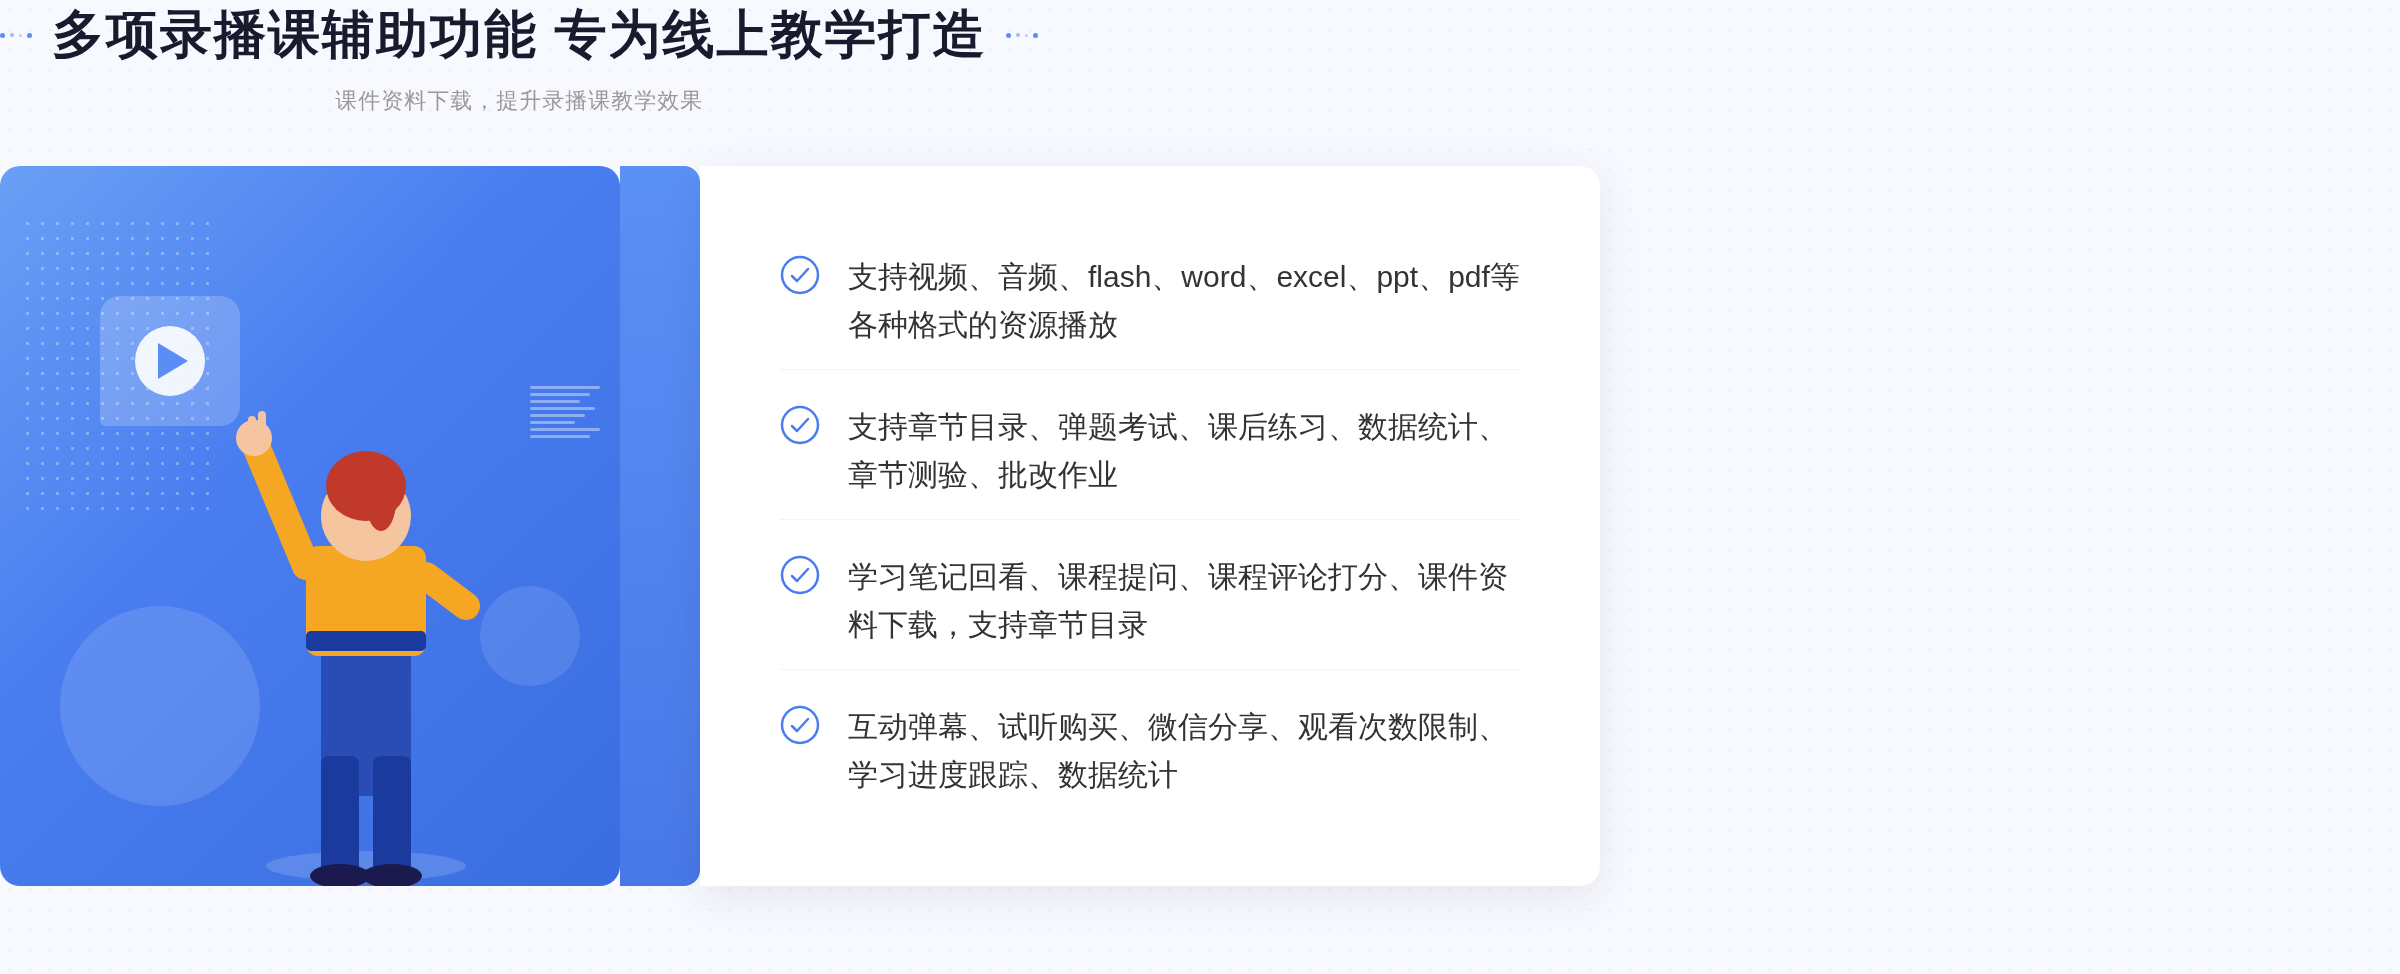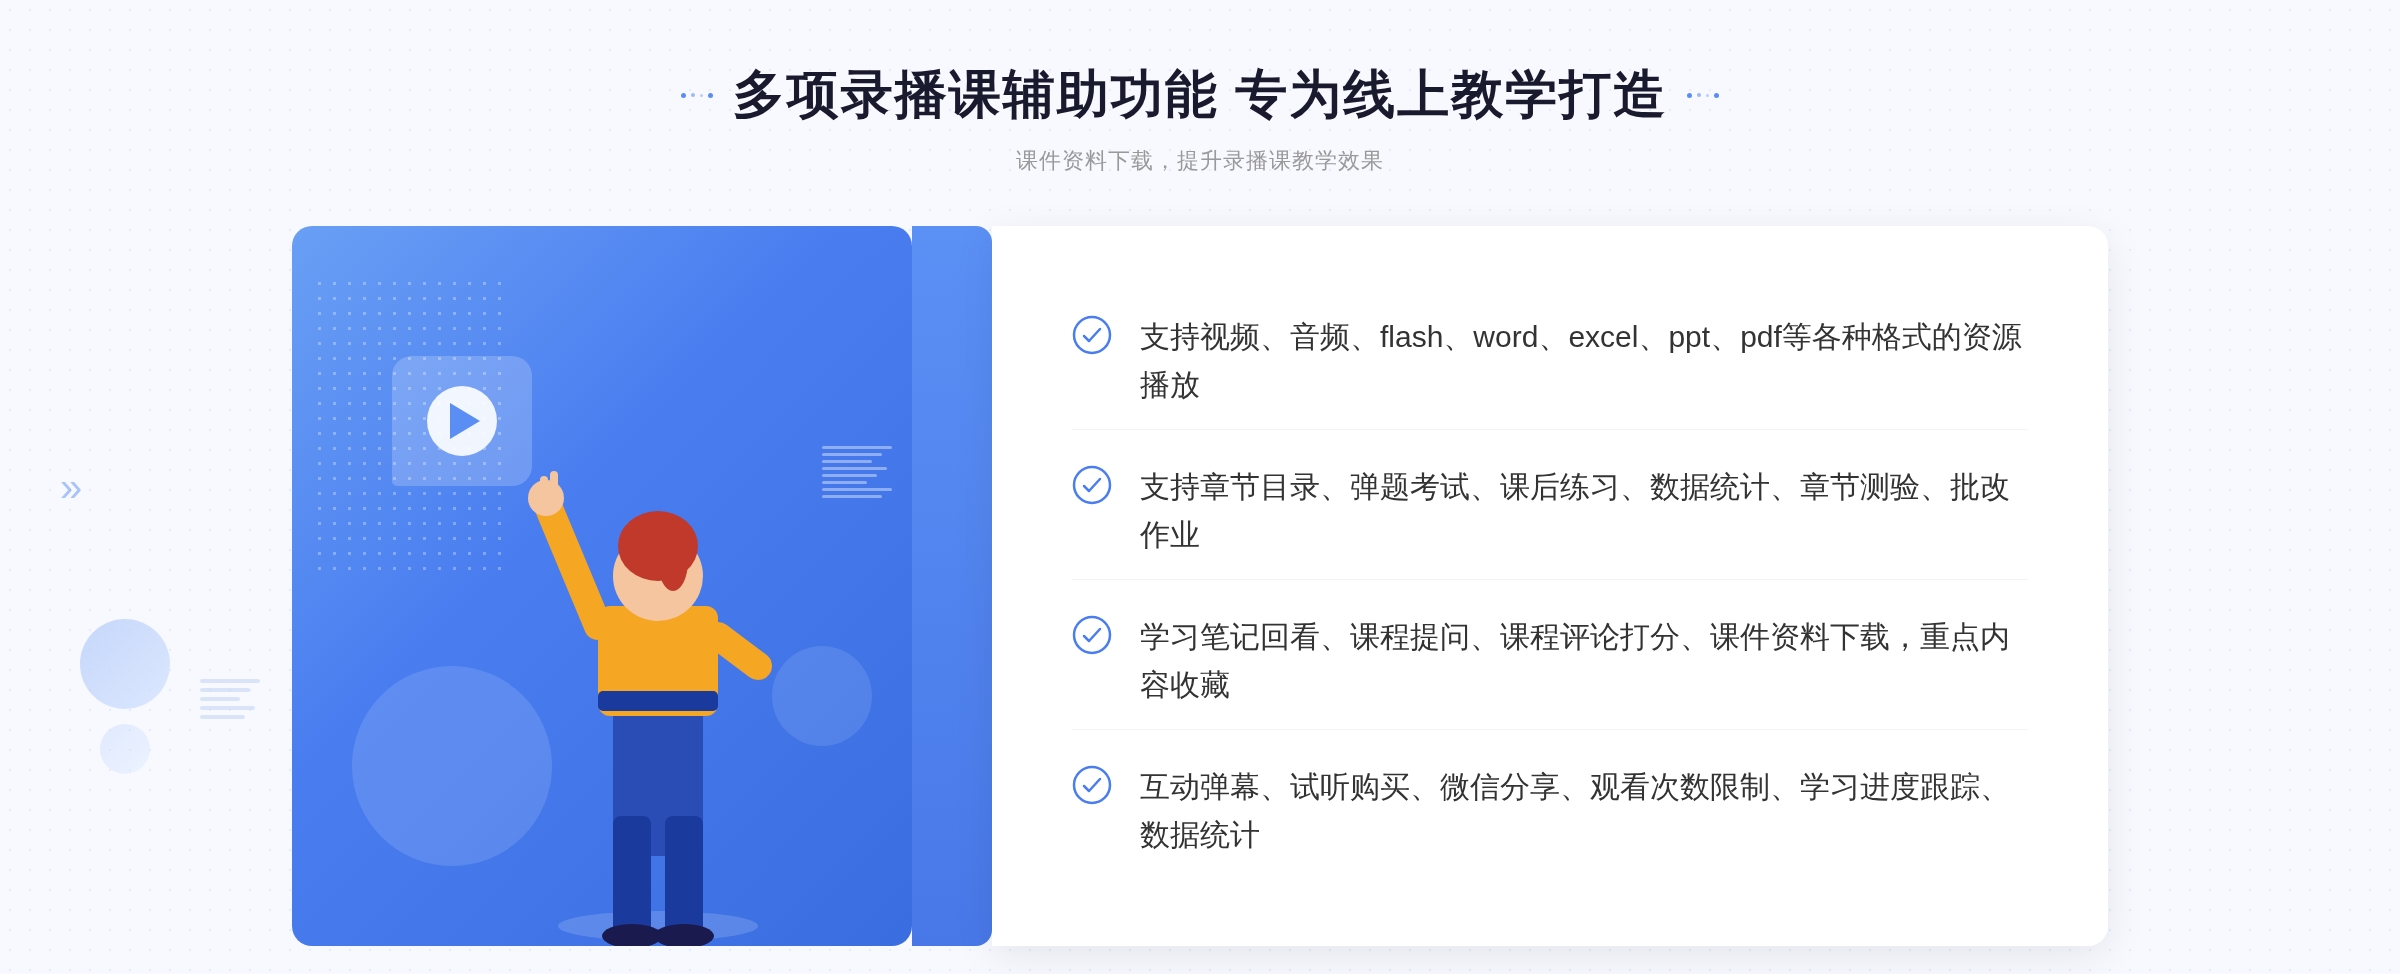--- a/index.html
+++ b/index.html
@@ -15,22 +15,21 @@
       font-family: "PingFang SC", "Microsoft YaHei", "Helvetica Neue", Arial, sans-serif;
       overflow: hidden;
       position: relative;
     }
 
     .page-container {
       width: 100%;
       height: 100%;
       display: flex;
       flex-direction: column;
-      align-items: center;
-      padding-top: 60px;
+      align-items: flex-start;
       position: relative;
       background: #f8f9ff;
     }
 
     
     .page-container::before {
       content: '';
       position: absolute;
       top: 0;
       left: 0;
@@ -93,21 +92,21 @@
     .sub-title {
       font-size: 22px;
       color: #999;
       font-weight: 400;
       letter-spacing: 1px;
     }
 
     .content-area {
       display: flex;
       align-items: stretch;
-      width: 1816px;
+      width: 1600px;
       position: relative;
       z-index: 1;
     }
 
     
     .illustration-panel {
       width: 620px;
       height: 720px;
       border-radius: 20px;
       background: linear-gradient(135deg, #6a9ff5 0%, #4a7ef0 40%, #3a6ee0 100%);
@@ -425,21 +424,21 @@
         <span class="feature-text">支持章节目录、弹题考试、课后练习、数据统计、章节测验、批改作业</span>
       </div>
 
       <div class="feature-item">
         <div class="check-icon">
           <svg viewBox="0 0 40 40" xmlns="http://www.w3.org/2000/svg">
             <circle cx="20" cy="20" r="18" fill="none" stroke="#4a7ef0" stroke-width="2.5"></circle>
             <polyline points="12,21 17,26 28,14" fill="none" stroke="#4a7ef0" stroke-width="2.5" stroke-linecap="round" stroke-linejoin="round"></polyline>
           </svg>
         </div>
-        <span class="feature-text">学习笔记回看、课程提问、课程评论打分、课件资料下载，重点内容收藏</span>
+        <span class="feature-text">学习笔记回看、课程提问、课程评论打分、课件资料下载，支持章节目录</span>
       </div>
 
       <div class="feature-item">
         <div class="check-icon">
           <svg viewBox="0 0 40 40" xmlns="http://www.w3.org/2000/svg">
             <circle cx="20" cy="20" r="18" fill="none" stroke="#4a7ef0" stroke-width="2.5"></circle>
             <polyline points="12,21 17,26 28,14" fill="none" stroke="#4a7ef0" stroke-width="2.5" stroke-linecap="round" stroke-linejoin="round"></polyline>
           </svg>
         </div>
         <span class="feature-text">互动弹幕、试听购买、微信分享、观看次数限制、学习进度跟踪、数据统计</span>

